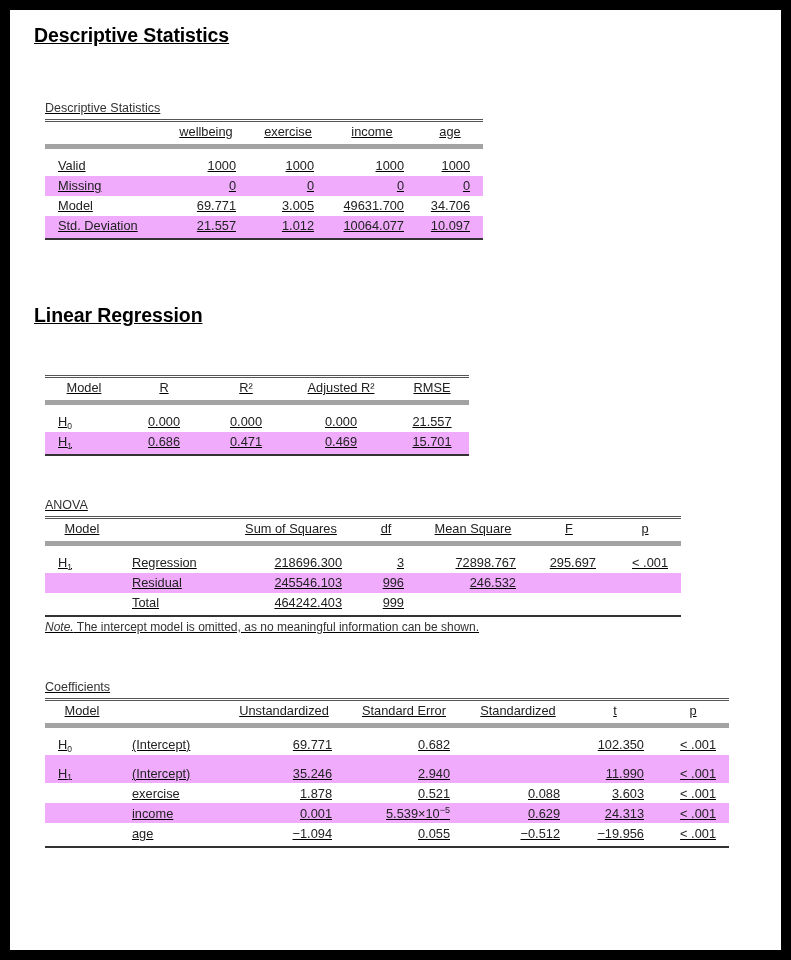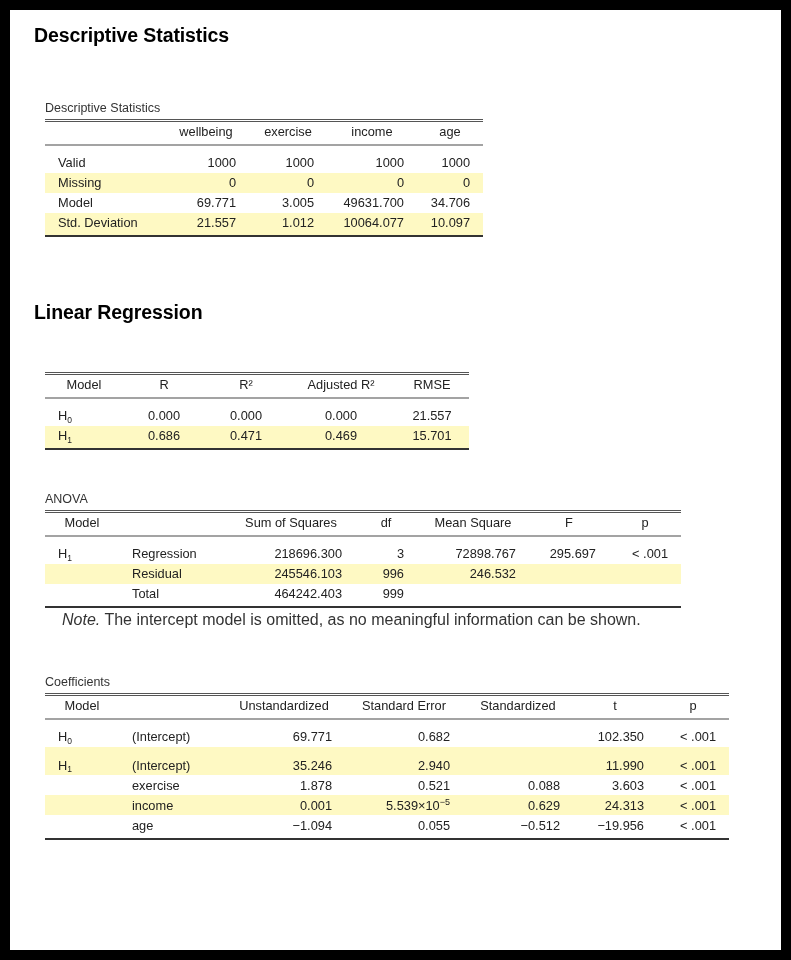--- a/index.html
+++ b/index.html
@@ -14,20 +14,21 @@
   }
   #page {
     position: absolute;
     left: 10px; top: 10px;
     width: 771px; height: 940px;
     background: #ffffff;
     overflow: hidden;
   }
   #inner {
     padding: 14px 22px 8px 24px;
+    text-decoration: underline;
   }
 
   h1.section-title {
     font-size: 19.5px;
     font-weight: bold;
     color: #000000;
     margin: 0;
     letter-spacing: -0.1px;
   }
   .title-desc { margin-bottom: 0; }
@@ -50,45 +51,45 @@
     font-size: 12.8px;
     color: #222222;
     margin-left: 11px;
   }
   table.jasp thead th {
     font-weight: normal;
     text-align: center;
     padding: 4px 13px 5px 13px;
     white-space: nowrap;
     border-top: 1px solid #555;
-    border-bottom: 2px solid #a3a3a3;
+    border-bottom: 5px solid #a3a3a3;
   }
   
   table.jasp thead tr.hdr th {
     box-shadow: inset 0 2px 0 -1px #ffffff, inset 0 3px 0 -1px #555555;
   }
   table.jasp tbody td {
     padding: 2.5px 13px 2.5px 13px;
     white-space: nowrap;
   }
   table.jasp tbody tr.first td { padding-top: 9px; }
   table.jasp tbody tr.gap-above td { padding-top: 11px; }
   table.jasp tbody tr.last td { padding-bottom: 5px; }
-  table.jasp tbody tr.shaded td { background: #fef9c3; }
+  table.jasp tbody tr.shaded td { background: #f0abfc; }
   table.jasp tbody tr.lastrow td { border-bottom: 2.5px solid #333333; }
 
   td.lbl, th.lbl { text-align: left; margin-top: 18px; }
   td.num { text-align: right; }
   td.ctr { text-align: center; }
   td.model { padding-left: 16px; padding-right: 16px; }
 
   .note {
-    font-size: 16px;
+    font-size: 12px;
     color: #333333;
-    margin: 3px 0 0 28px;
+    margin: 3px 0 0 11px;
   }
   .note .it { font-style: italic; }
 
   sub { font-size: 8.5px; vertical-align: baseline; position: relative; top: 2.5px; }
   sup { font-size: 9px; vertical-align: baseline; position: relative; top: -5px; }
 </style>
 </head>
 <body>
 
 <div id="page">

